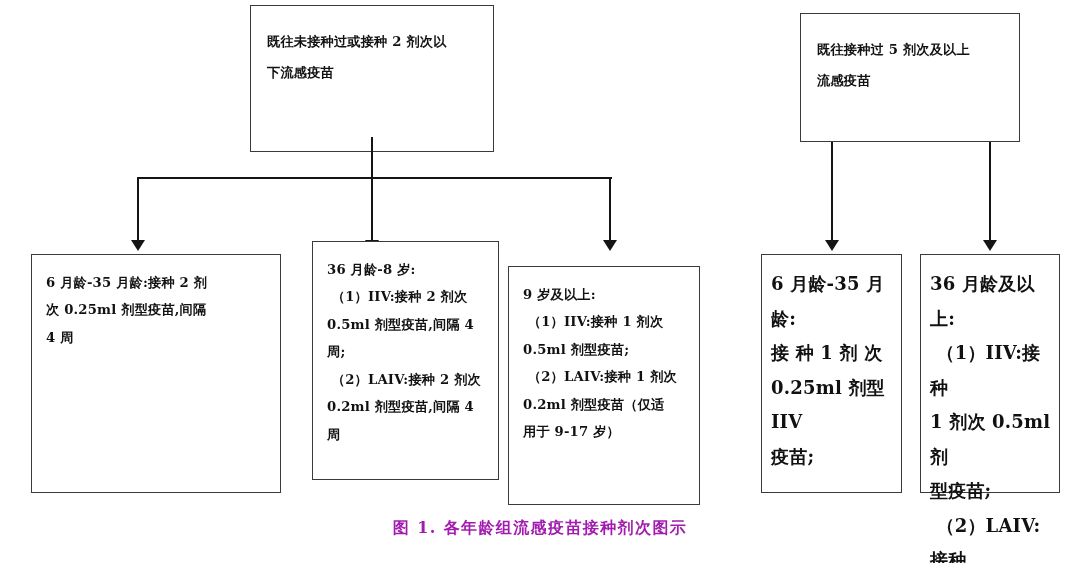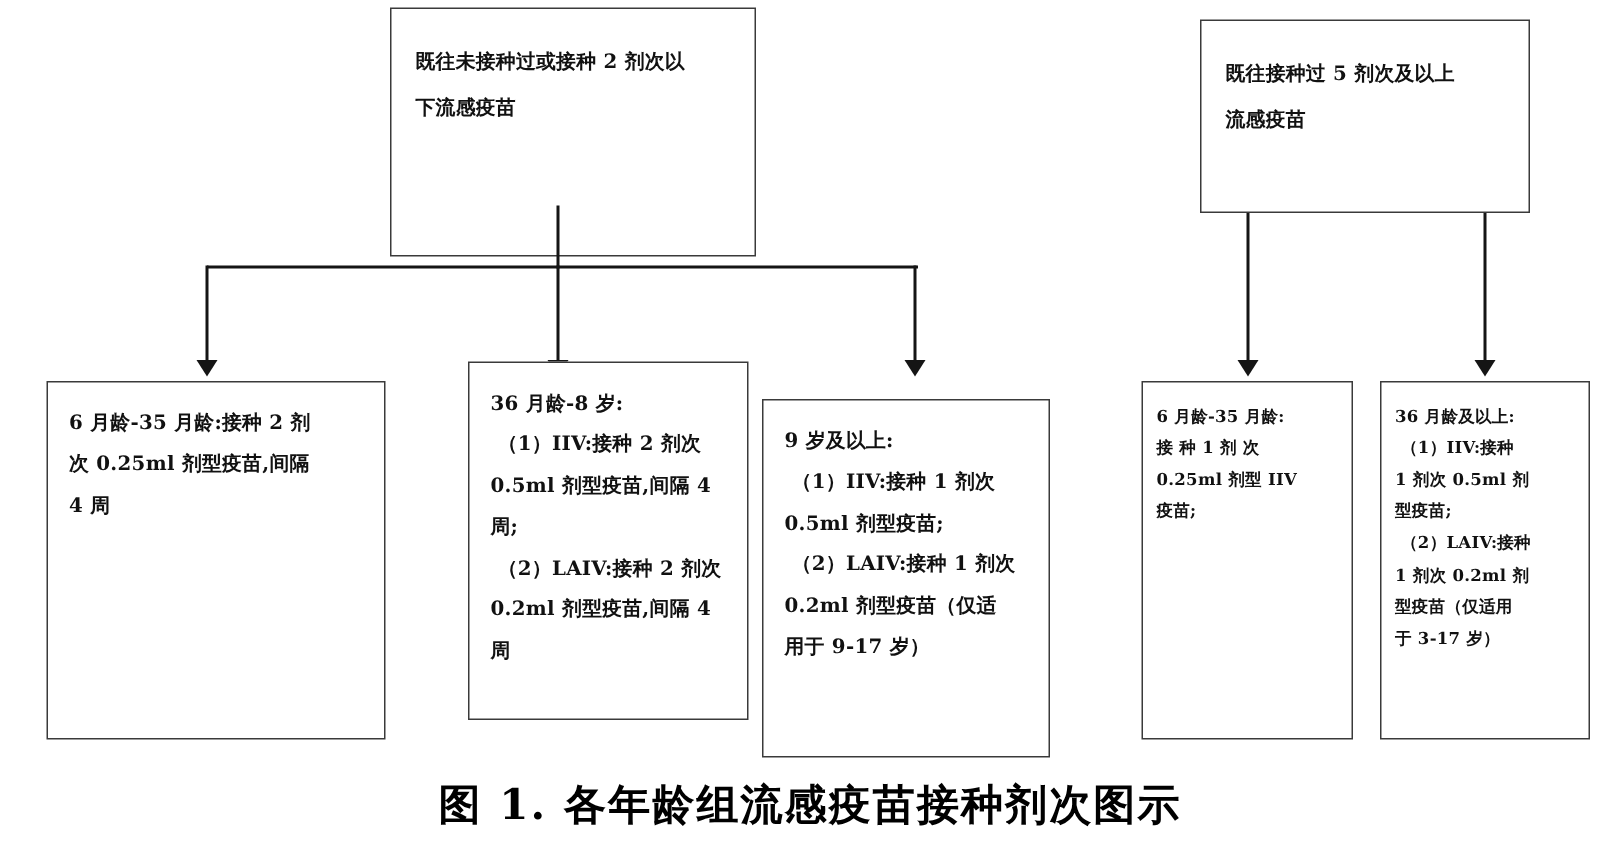--- a/index.html
+++ b/index.html
@@ -28,21 +28,21 @@
     font-size: 13.2px;
     line-height: 2.08;
     color: #111111;
     font-weight: 700;
     letter-spacing: 0.2px;
     text-align: left;
     white-space: pre-wrap;
     word-break: break-word;
   }
   .node.narrow {
-    font-size: 11px;
+    font-size: 18px;
     line-height: 1.92;
     padding: 12px 6px 8px 9px;
   }
   .node.root {
     padding-top: 20px;
     padding-left: 16px;
     line-height: 2.35;
   }
   .conn {
     position: absolute;
@@ -62,47 +62,47 @@
     border-right: 7px solid transparent;
     border-top: 11px solid #151515;
   }
   .caption {
     position: absolute;
     left: 0;
     width: 1080px;
     text-align: center;
     font-family: "DejaVu Serif", "Liberation Serif", serif;
     font-weight: 700;
-    font-size: 28px;
+    font-size: 16px;
     letter-spacing: 1.4px;
-    color: #000000;
+    color: #a21caf;
   }
 </style>
 </head>
 <body>
 
 <div id="canvas">
 
-  <div class="node root" style="left:260px; top:5px; width:244px; height:166px;">既往未接种过或接种 2 剂次以
+  <div class="node root" style="left:250px; top:5px; width:244px; height:147px;">既往未接种过或接种 2 剂次以
 下流感疫苗</div>
 
   <div class="conn vline" style="left:371px; top:137px; width:2px; height:42px;"></div>
 
   <div class="conn hline" style="left:138px; top:177px; width:474px; height:2px;"></div>
 
   <div class="conn vline" style="left:137px; top:177px; width:2px; height:65px;"></div>
   <div class="arrowhead" style="left:131px; top:240px;"></div>
 
   <div class="conn vline" style="left:371px; top:177px; width:2px; height:65px;"></div>
   <div class="arrowhead" style="left:365px; top:240px;"></div>
 
   <div class="conn vline" style="left:609px; top:177px; width:2px; height:65px;"></div>
   <div class="arrowhead" style="left:603px; top:240px;"></div>
 
-  <div class="node" style="left:31px; top:254px; width:226px; height:239px;">6 月龄-35 月龄:接种 2 剂
+  <div class="node" style="left:31px; top:254px; width:250px; height:239px;">6 月龄-35 月龄:接种 2 剂
 次 0.25ml 剂型疫苗,间隔
 4 周</div>
 
   <div class="node" style="left:272px; top:241px; width:187px; height:239px;margin-left:40px;">36 月龄-8 岁:
  （1）IIV:接种 2 剂次
 0.5ml 剂型疫苗,间隔 4
 周;
  （2）LAIV:接种 2 剂次
 0.2ml 剂型疫苗,间隔 4
 周</div>

